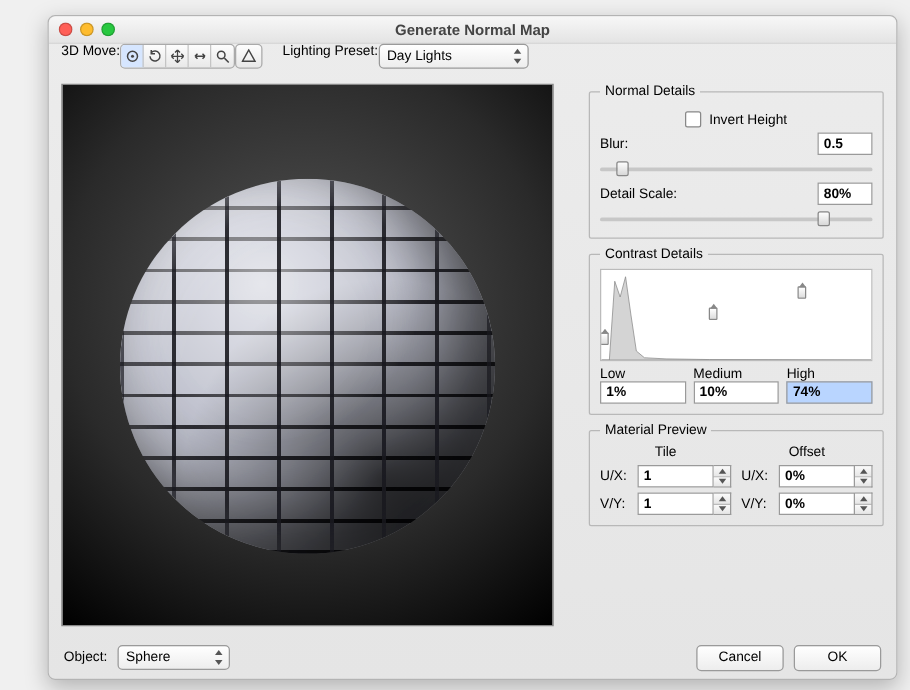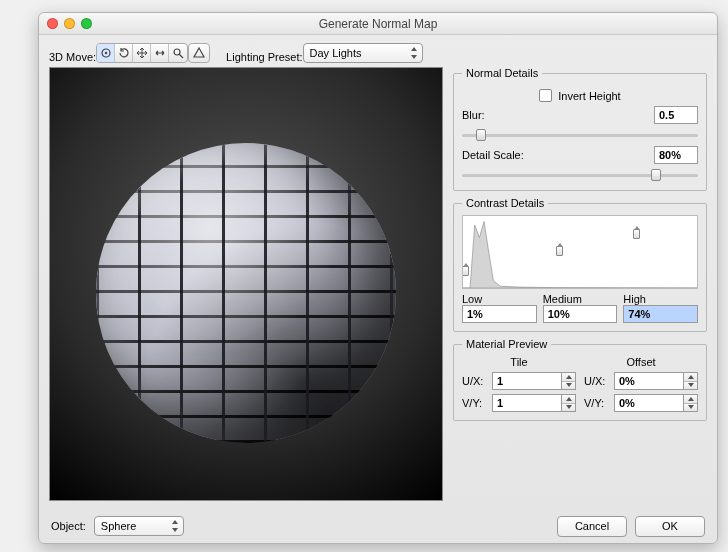--- a/index.html
+++ b/index.html
@@ -2,36 +2,36 @@
 <html><head>
 <meta charset="utf-8">
 <style>
   * { box-sizing: border-box; margin: 0; padding: 0; font-family: -apple-system, "Helvetica Neue", Arial, sans-serif; font-size: 11px; color: #000; }
   body { background: #f0f0f0; width: 728px; height: 552px; }
   .window { position: absolute; left: 38px; top: 12px; width: 680px; height: 532px; background: linear-gradient(#ececec,#e5e5e5); border: 1px solid #b3b3b3; border-radius: 6px; box-shadow: 0 6px 18px rgba(0,0,0,.25); }
   .titlebar { height: 22px; border-bottom: 1px solid #c8c8c8; display: flex; align-items: center; position: relative; background: linear-gradient(#f7f7f7,#e4e4e4); border-radius: 6px 6px 0 0; }
   .traffic { display: flex; gap: 6px; margin-left: 8px; }
   .tl { width: 11px; height: 11px; border-radius: 50%; border: 1px solid rgba(0,0,0,.2); }
   .tl.red { background: #ff5f57; } .tl.yel { background: #febc2e; } .tl.grn { background: #28c840; }
-  .title { position: absolute; left: 0; right: 0; text-align: center; font-size: 12px; color: #444; }
-  .toolbar { height: 28px; display: flex; align-items: flex-end; padding: 0 10px; gap: 0; }
+  .title { position: absolute; left: 0; right: 0; text-align: center; font-size: 12px; color: #444; font-weight: bold; }
+  .toolbar { height: 28px; display: flex; align-items: flex-start; padding: 0 10px; gap: 0; }
   .label { font-size: 11px; }
   .toolgroup { display: inline-flex; border: 1px solid #aaa; border-radius: 4px; overflow: hidden; background: linear-gradient(#fdfdfd,#e8e8e8); }
   .toolbtn { width: 18px; height: 18px; display: flex; align-items: center; justify-content: center; border-right: 1px solid #c4c4c4; cursor: pointer; }
   .toolbtn:last-child { border-right: none; }
   .toolbtn.active { background: #d6e6ff; }
   .iconbtn { width: 22px; height: 20px; border: 1px solid #aaa; border-radius: 4px; background: linear-gradient(#fdfdfd,#e8e8e8); display: flex; align-items: center; justify-content: center; cursor: pointer; }
   .select { height: 20px; border: 1px solid #9a9a9a; border-radius: 4px; background: linear-gradient(#fff,#ededed); padding: 0 18px 0 6px; position: relative; cursor: pointer; display: inline-flex; align-items: center; min-width: 80px; }
   .select::after { content: ""; position: absolute; right: 5px; top: 50%; width: 6px; height: 8px; transform: translateY(-50%); background:
     linear-gradient(#666,#666) center/1px 0 no-repeat; }
   .select .arrows { position: absolute; right: 4px; top: 2px; width: 8px; height: 14px; }
   .select .arrows::before, .select .arrows::after { content:""; position:absolute; left:1px; border-left:3px solid transparent; border-right:3px solid transparent; }
   .select .arrows::before { top:1px; border-bottom:4px solid #555; }
   .select .arrows::after { bottom:1px; border-top:4px solid #555; }
-  .body { display: flex; padding: 4px 10px 8px 10px; gap: 10px; height: calc(100% - 22px - 28px - 34px); }
+  .body { display: flex; padding: 4px 10px 8px 10px; gap: 28px; height: calc(100% - 22px - 28px - 34px); }
   .preview { width: 394px; height: 100%; background: radial-gradient(circle at 50% 40%, #555 0%, #2a2a2a 60%, #000 100%); border: 1px solid #888; position: relative; }
   .sphere { position: absolute; left: 50%; top: 52%; transform: translate(-50%,-50%); width: 300px; height: 300px; border-radius: 50%;
     background:
       radial-gradient(circle at 38% 28%, rgba(255,255,255,.55), rgba(255,255,255,0) 45%),
       radial-gradient(circle at 70% 80%, rgba(0,0,0,.6), rgba(0,0,0,0) 50%),
       repeating-linear-gradient(180deg, #bcbeca 0 22px, #303036 22px 25px),
       #a7a9b5;
     box-shadow: inset -30px -30px 60px rgba(0,0,0,.7), inset 20px 20px 40px rgba(255,255,255,.2);
     filter: contrast(1.05);
     overflow: hidden;

